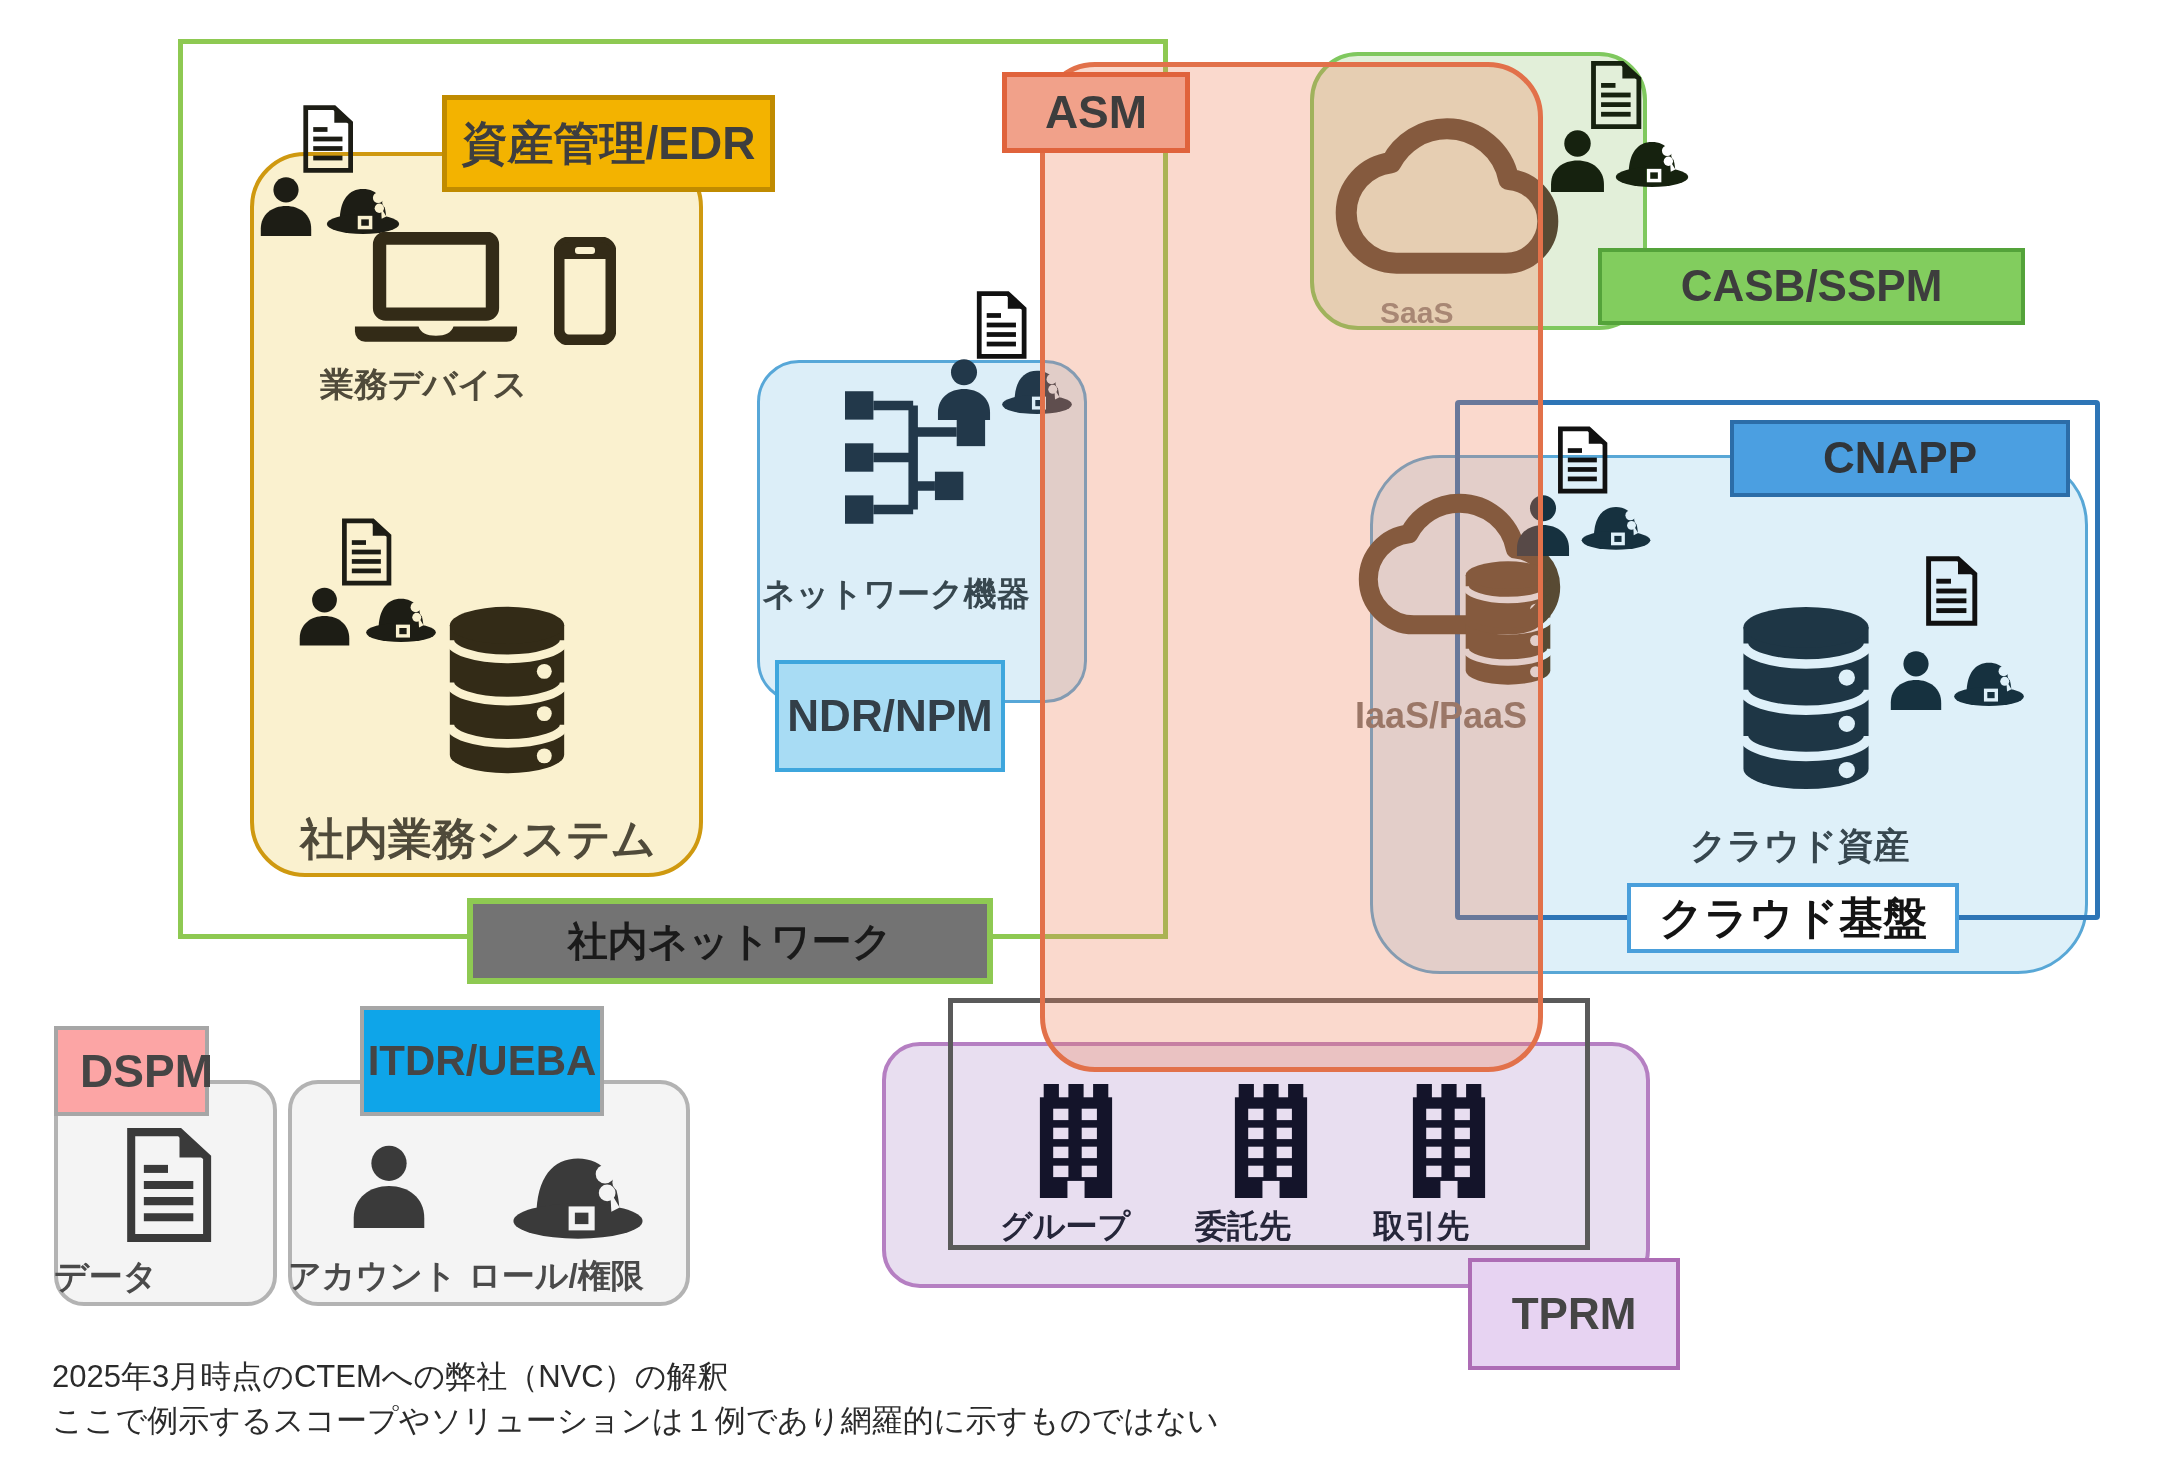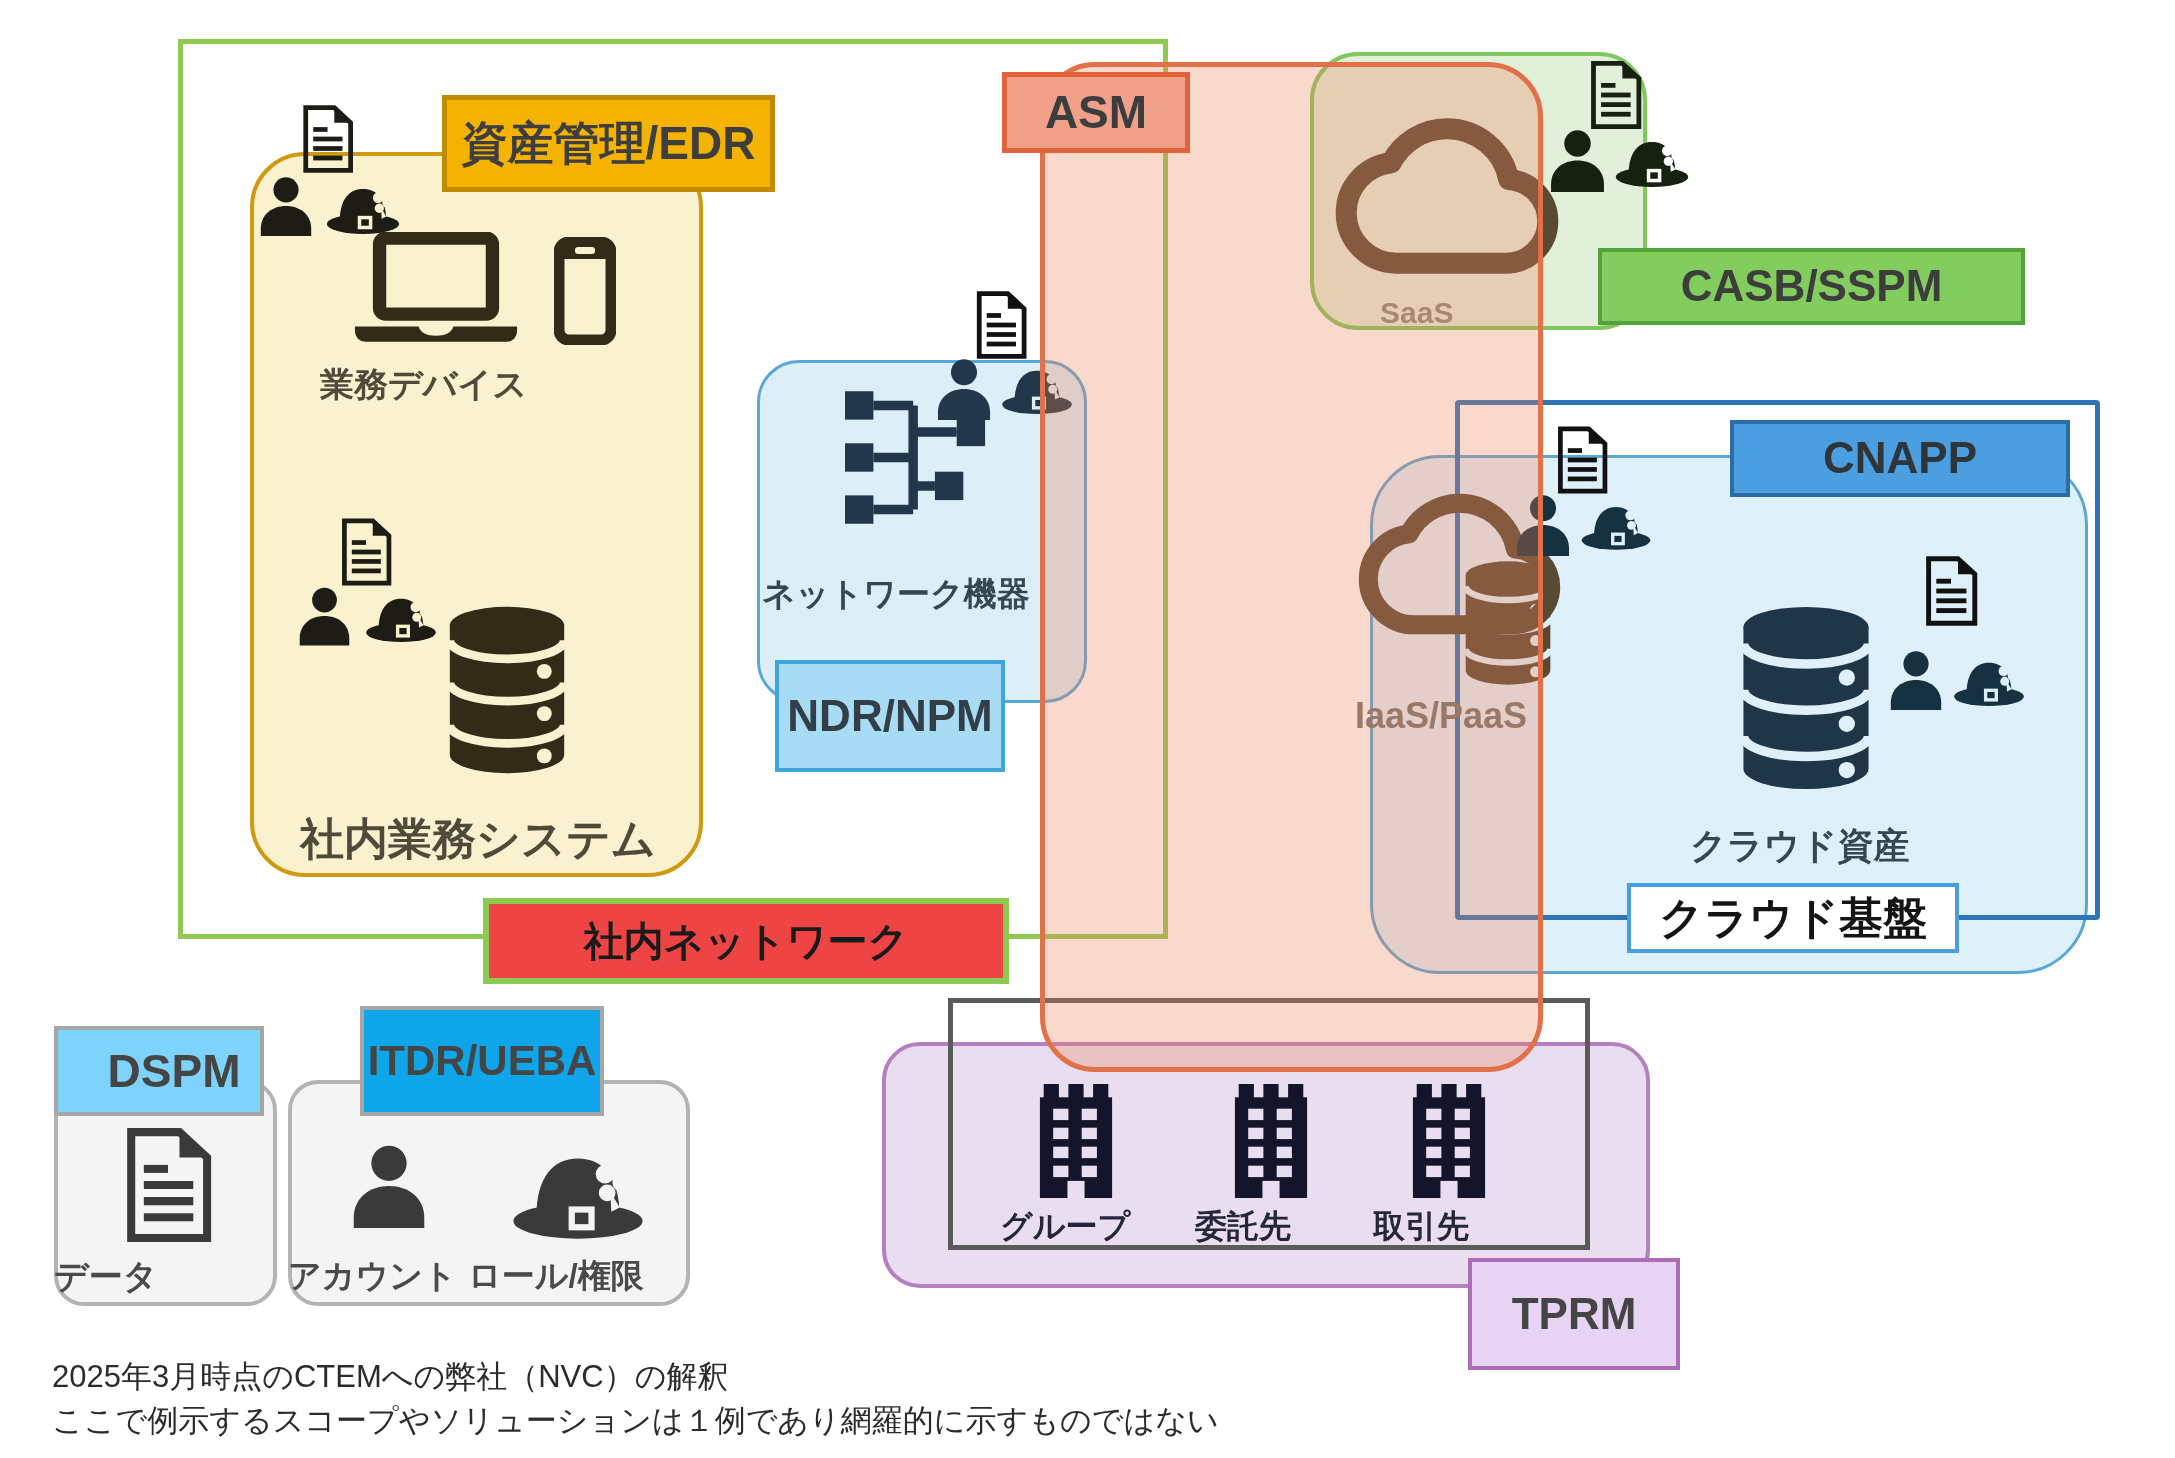--- a/index.html
+++ b/index.html
@@ -200,21 +200,21 @@
       <svg>
         <use href="#i-hat"></use>
       </svg>
     </div>
   <div class="abs cap" style="left:762px;top:572px;width:320px;font-size:33px;color:#37474f;z-index:4;">ネットワーク機器</div>
   <div class="lbl abs" style="left:775px;top:660px;width:230px;height:112px;background:#a8dcf4;border:4px solid #3ea6dd;font-size:44px;color:#333f48;flex-direction:row;z-index:5;">
     <span>NDR/</span>
     <span>NPM</span>
   </div>
 
-  <div class="lbl abs" style="left:467px;top:898px;width:526px;height:86px;background:#ef4444;border:6px solid #8ec952;font-size:40px;color:#1a1a1a;z-index:6;margin-left:16px;">社内ネットワーク</div>
+  <div class="lbl abs" style="left:467px;top:898px;width:526px;height:86px;background:#737373;border:6px solid #8ec952;font-size:40px;color:#1a1a1a;z-index:6;">社内ネットワーク</div>
 
   <div class="abs" style="left:1310px;top:52px;width:337px;height:278px;background:#e2efd9;border:4px solid #7fc85e;border-radius:48px;z-index:2;"></div>
   <div class="abs" style="left:1327px;top:112px;width:240px;height:168px;color:#584a33;z-index:3;">
       <svg>
         <use href="#i-cloud"></use>
       </svg>
     </div>
   <div class="abs cap" style="left:1380px;top:296px;width:200px;font-size:30px;color:#8a8a80;z-index:3;">SaaS</div>
   <div class="abs" style="left:1588px;top:60px;width:55px;height:70px;color:#16220f;z-index:5;">
       <svg>
@@ -281,21 +281,21 @@
     </div>
   <div class="abs" style="left:1952px;top:656px;width:74px;height:54px;color:#16313f;z-index:5;">
       <svg>
         <use href="#i-hat"></use>
       </svg>
     </div>
   <div class="abs cap" style="left:1690px;top:822px;width:240px;font-size:36px;color:#37474f;z-index:5;">クラウド資産</div>
   <div class="lbl abs" style="left:1627px;top:883px;width:332px;height:70px;background:#fff;border:4px solid #4a9fdb;font-size:44px;color:#141414;z-index:6;">クラウド基盤</div>
 
   <div class="abs" style="left:54px;top:1080px;width:223px;height:226px;background:#f4f4f4;border:4px solid #b3b3b3;border-radius:30px;z-index:2;"></div>
-  <div class="lbl abs" style="left:54px;top:1026px;width:210px;height:90px;background:#7dd3fc;border:4px solid #a6a6a6;font-size:46px;color:#454545;z-index:3;padding-left:30px;">DSPM</div>
+  <div class="lbl abs" style="left:54px;top:1026px;width:155px;height:90px;background:#fca5a5;border:4px solid #a6a6a6;font-size:46px;color:#454545;z-index:3;padding-left:30px;">DSPM</div>
   <div class="abs" style="left:122px;top:1122px;width:92px;height:126px;color:#3a3a3a;z-index:4;">
       <svg>
         <use href="#i-doc"></use>
       </svg>
     </div>
   <div class="abs cap" style="left:54px;top:1254px;width:223px;font-size:34px;color:#4a4a4a;z-index:4;">データ</div>
 
   <div class="abs" style="left:288px;top:1080px;width:402px;height:226px;background:#f4f4f4;border:4px solid #b3b3b3;border-radius:30px;z-index:2;"></div>
   <div class="lbl abs" style="left:360px;top:1006px;width:244px;height:110px;background:#0ea5e9;border:4px solid #a6a6a6;font-size:42px;color:#454545;flex-direction:row;z-index:3;">
     <span>ITDR/</span>

